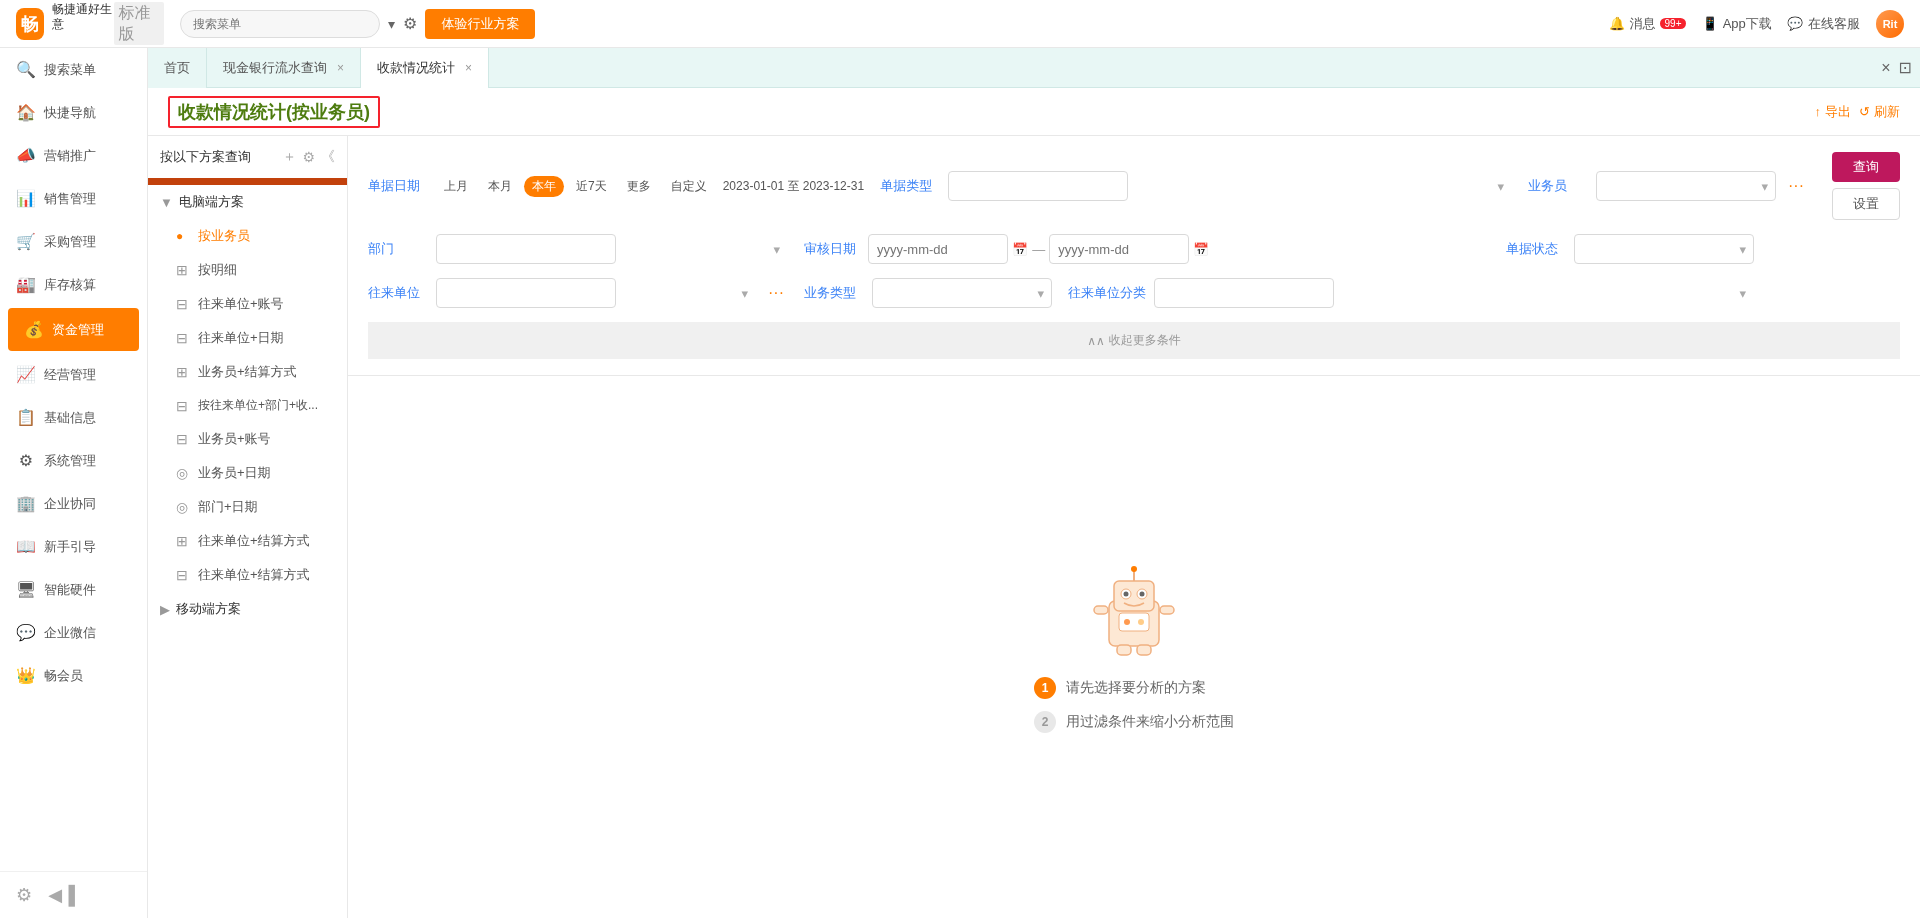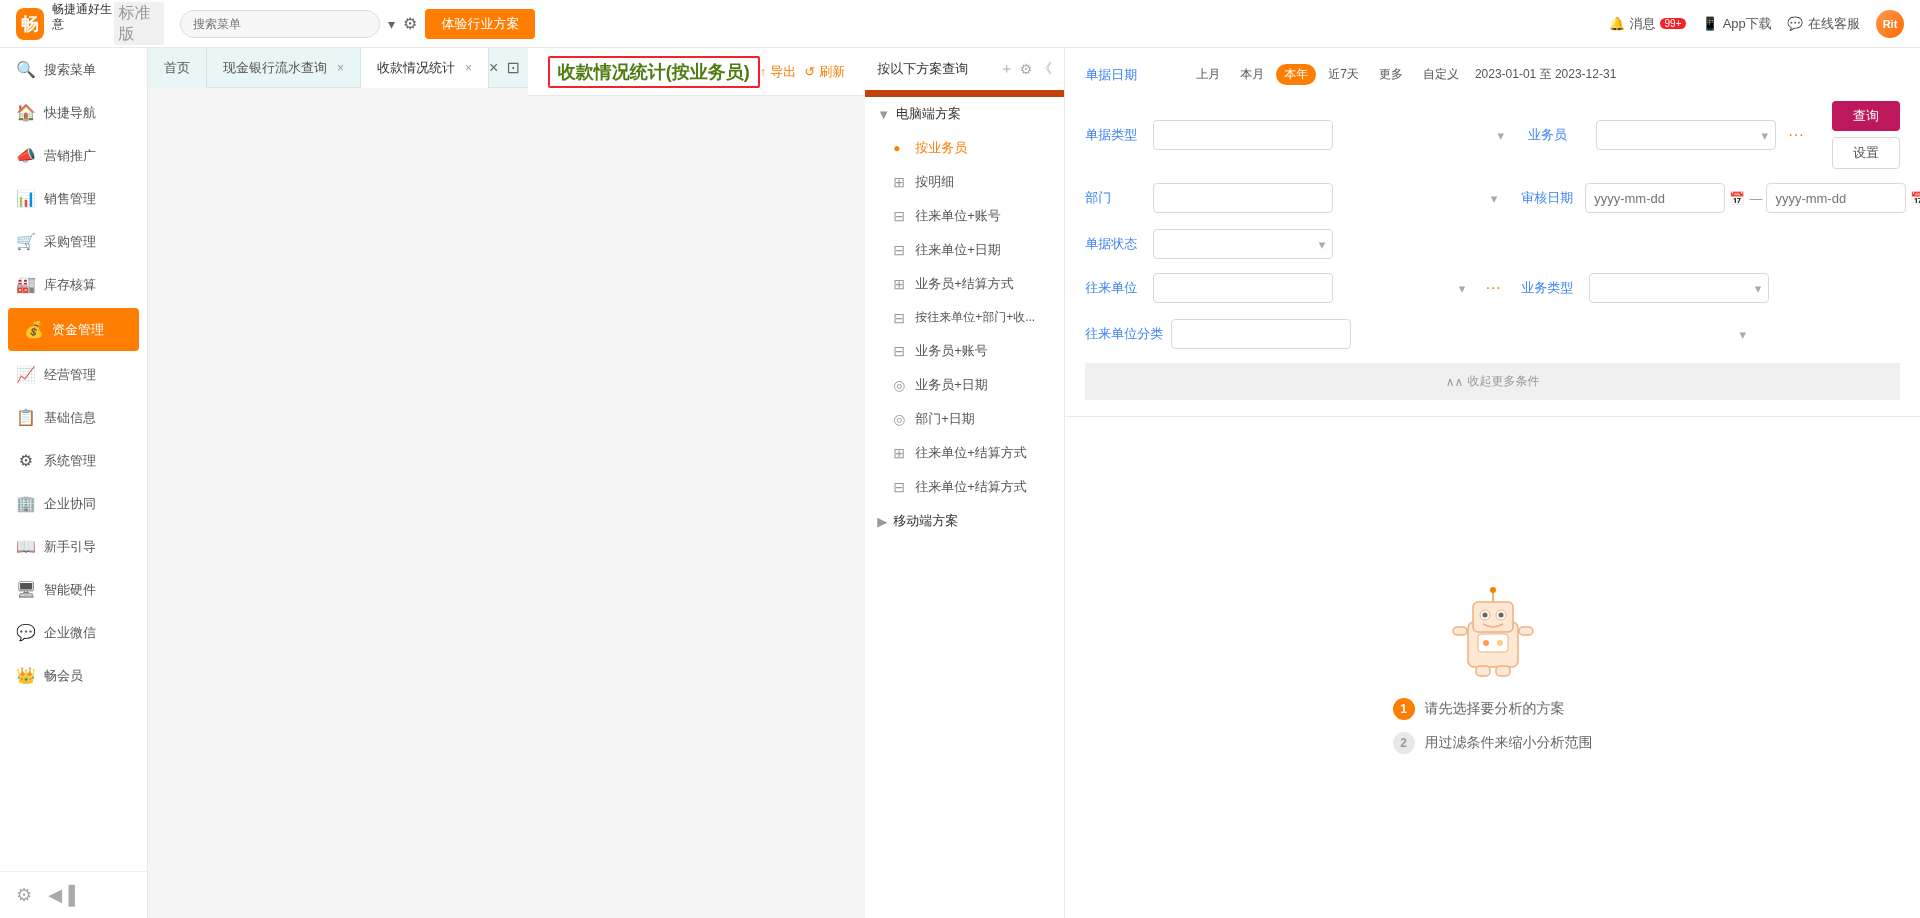--- a/index.html
+++ b/index.html
@@ -91,21 +91,21 @@
       display: flex; align-items: center; padding: 12px 16px; gap: 16px;
       border-top: 1px solid #f0f0f0;
     }
 
     
     .main-content {
       margin-left: 148px;
       margin-top: 48px;
       height: calc(918px - 48px);
       display: flex;
-      flex-direction: row;
+      flex-direction: column;
     }
 
     
     .tab-bar {
       height: 40px;
       background: #e8f7f5;
       display: flex;
       align-items: center;
       border-bottom: 1px solid #d0e8e5;
       padding: 0;
@@ -192,21 +192,21 @@
       display: flex; align-items: center; gap: 16px;
       margin-bottom: 14px;
       flex-wrap: wrap;
     }
     .filter-group {
       display: flex; align-items: center; gap: 8px;
       min-width: 300px;
     }
     .filter-label { color: #3b82f6; font-size: 13px; white-space: nowrap; min-width: 60px; }
     .filter-date-tabs {
-      display: flex; gap: 4px; align-items: flex-end; margin-left: 35px;
+      display: flex; gap: 4px; align-items: flex-end;
     }
     .date-tab {
       padding: 2px 8px; cursor: pointer; font-size: 12px; color: #555;
       border-radius: 2px;
     }
     .date-tab.active { background: #ff7d00; color: white; border-radius: 12px; }
     .date-range-text { font-size: 12px; color: #555; white-space: nowrap; }
     .filter-select {
       flex: 1;
       height: 30px;

